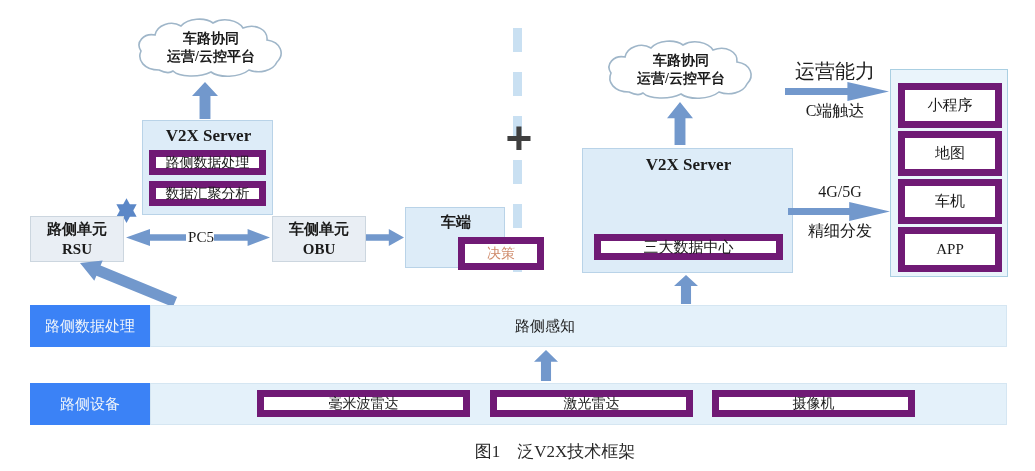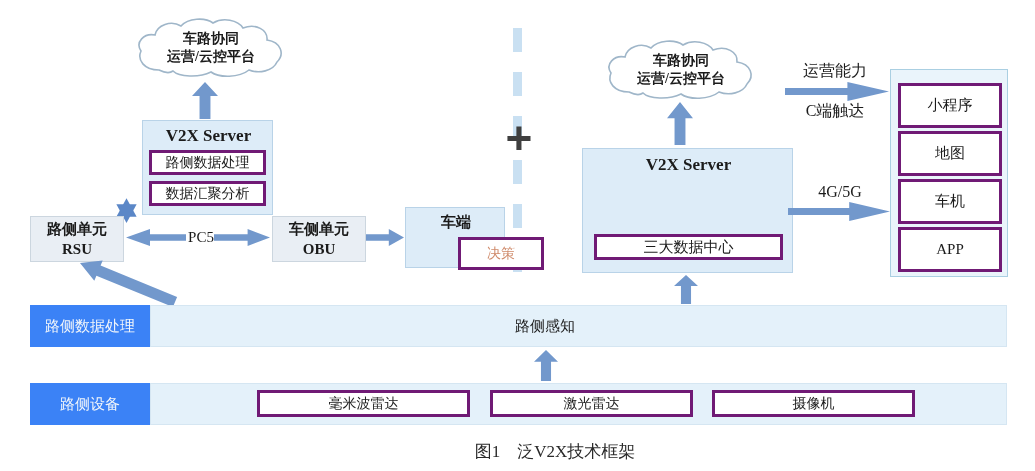--- a/index.html
+++ b/index.html
@@ -7,21 +7,21 @@
     position:relative;width:1035px;height:471px;background:#fff;overflow:hidden;
     font-family:"Liberation Serif","DejaVu Serif",serif;color:#1b1b1b;
   }
   .abs{position:absolute;}
   .center{display:flex;align-items:center;justify-content:center;text-align:center;}
   .col{flex-direction:column;}
   .bold{font-weight:bold;}
   
   .bluebox{background:#ddecf8;border:1px solid #b9d3e8;box-sizing:border-box;}
   .greybox{background:#e9eef4;border:1px solid #ccd6df;box-sizing:border-box;}
-  .wbox{background:#ffffff;border:3px solid #701a75;box-sizing:border-box;}
+  .wbox{background:#ffffff;border:7px solid #701a75;box-sizing:border-box;}
   .appcol{background:#eaf4fb;border:1px solid #aacfe2;box-sizing:border-box;}
   .bar-dark{background:#3b82f6;color:#f2f6fa;}
   .bar-light{background:#e4f1fa;border:1px solid #d5e6f2;box-sizing:border-box;}
   
   .arrow{position:absolute;background:#7298cc;}
   .a-up{clip-path:polygon(50% 0,100% 38%,71% 38%,71% 100%,29% 100%,29% 38%,0 38%);}
   .a-right{clip-path:polygon(0 31%,60% 31%,60% 0,100% 50%,60% 100%,60% 69%,0 69%);}
   .a-left{clip-path:polygon(100% 31%,40% 31%,40% 0,0 50%,40% 100%,40% 69%,100% 69%);}
   
   .divider{
@@ -106,26 +106,27 @@
 
   <div class="arrow a-up" style="left:667px;top:102px;width:26px;height:43px;"></div>
 
   <div class="abs bluebox" style="left:582px;top:148px;width:211px;height:125px;">
     <div class="abs center bold" style="left:0;top:4px;width:211px;height:24px;font-size:17px;">V2X Server</div>
     <div class="abs wbox center" style="left:11px;top:85px;width:189px;height:26px;font-size:15px;">三大数据中心</div>
   </div>
 
   <div class="arrow a-up" style="left:674px;top:275px;width:24px;height:29px;"></div>
 
-  <div class="abs center" style="left:785px;top:61px;width:100px;height:21px;font-size:16px;">运营能力</div>
+  <div class="abs center" style="left:785px;top:61px;width:100px;height:21px;font-size:20px;">运营能力</div>
   <div class="arrow a-right" style="left:785px;top:82px;width:104px;height:19px;"></div>
   <div class="abs center" style="left:785px;top:101px;width:100px;height:21px;font-size:16px;">C端触达</div>
 
   <div class="abs center" style="left:790px;top:181px;width:100px;height:21px;font-size:16px;">4G/5G</div>
   <div class="arrow a-right" style="left:788px;top:202px;width:102px;height:19px;"></div>
+  <div class="abs center" style="left:786px;top:221px;width:108px;height:21px;font-size:16px;">精细分发</div>
 
   <div class="abs appcol" style="left:890px;top:69px;width:118px;height:208px;">
     <div class="abs wbox center" style="left:7px;top:13px;width:104px;height:45px;font-size:15px;">小程序</div>
     <div class="abs wbox center" style="left:7px;top:61px;width:104px;height:45px;font-size:15px;">地图</div>
     <div class="abs wbox center" style="left:7px;top:109px;width:104px;height:45px;font-size:15px;">车机</div>
     <div class="abs wbox center" style="left:7px;top:157px;width:104px;height:45px;font-size:15px;">APP</div>
   </div>
 
   <div class="abs bar-light" style="left:150px;top:305px;width:857px;height:42px;"></div>
   <div class="abs bar-dark center" style="left:30px;top:305px;width:120px;height:42px;font-size:15px;">路侧数据处理</div>

